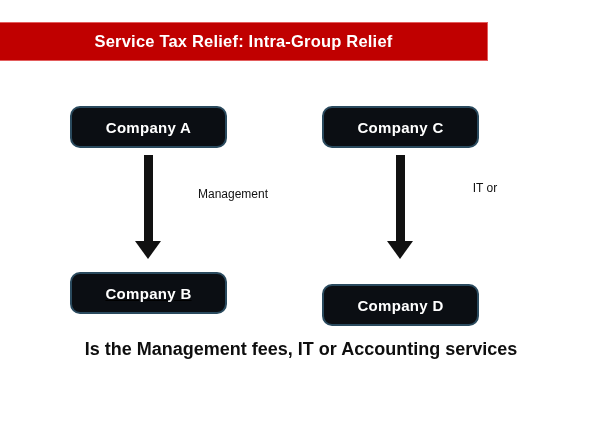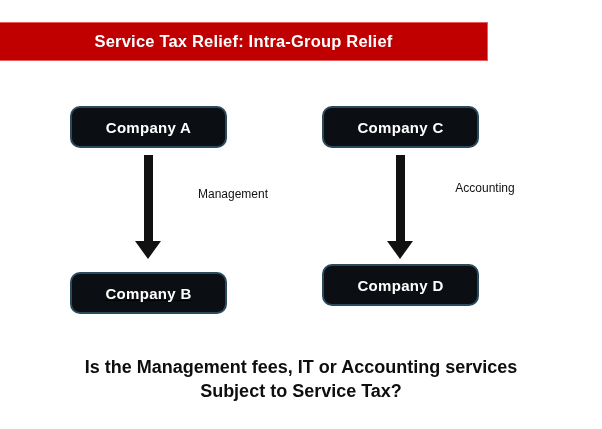--- a/index.html
+++ b/index.html
@@ -27,21 +27,21 @@
     border-radius:10px; box-sizing:border-box;
     display:flex; align-items:center; justify-content:center;
   }
   .cbox .cbox-text {
     color:#ffffff; font-weight:bold; font-size:15px; letter-spacing:.3px;
     white-space:nowrap;
   }
   .pos-a { left:70px;  top:106px; }
   .pos-c { left:322px; top:106px;text-align:center; }
   .pos-b { left:70px;  top:272px;text-decoration:underline; }
-  .pos-d { left:322px; top:264px; }
+  .pos-d { left:322px; top:284px; }
   
   .arrow {
     position:absolute; width:26px;
     display:flex; flex-direction:column; align-items:center;
   }
   .arrow .shaft { width:9px; height:86px; background:var(--arrow-black,#111111); }
   .arrow .head {
     width:0; height:0;
     border-left:13px solid transparent; border-right:13px solid transparent;
     border-top:18px solid var(--arrow-black,#111111);
@@ -51,21 +51,21 @@
   
   .flow-label {
     position:absolute; text-align:center;
     font-size:12px; line-height:22px; color:var(--text-black,#111111);
   }
   .flow-label span { display:block; }
   .label-left  { left:168px; top:183px; width:130px; }
   .label-right { left:425px; top:177px; width:120px; }
   
   .question {
-    position:absolute; left:0; top:355px; width:602px;
+    position:absolute; left:0; top:337px; width:602px;
     text-align:center; font-weight:bold; font-size:18px; line-height:24px;
     color:#0e0e0e;
   }
   .question span { display:block; }
 </style>
 </head>
 <body>
 
 <div class="slide">
 
@@ -89,29 +89,28 @@
   <div class="arrow arrow-right">
     <div class="shaft"></div>
     <div class="head"></div>
   </div>
 
   <div class="flow-label label-left">
     <span>Management</span>
   </div>
 
   <div class="flow-label label-right">
-    <span>Accounting</span>
+    <span>IT or</span>
   </div>
 
   <div class="cbox pos-b">
     <span class="cbox-text">Company B</span>
   </div>
 
   <div class="cbox pos-d">
     <span class="cbox-text">Company D</span>
   </div>
 
   <div class="question">
     <span>Is the Management fees, IT or Accounting services</span>
-    <span>Subject to Service Tax?</span>
   </div>
 
 </div>
 
 </body></html>

